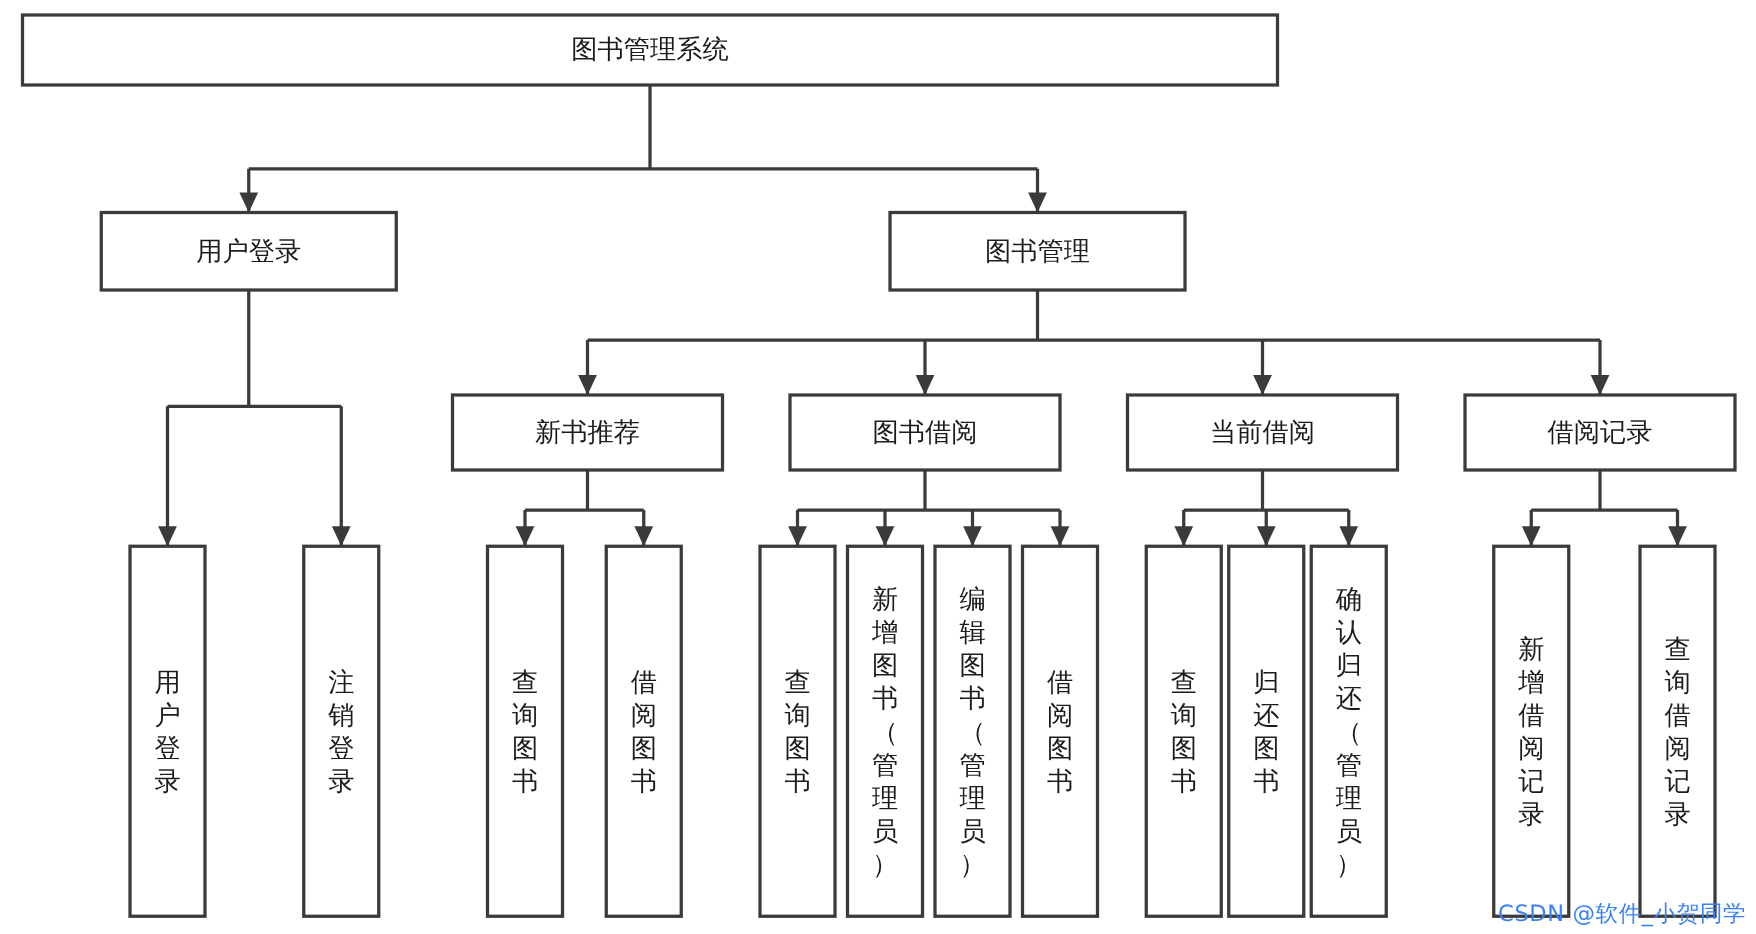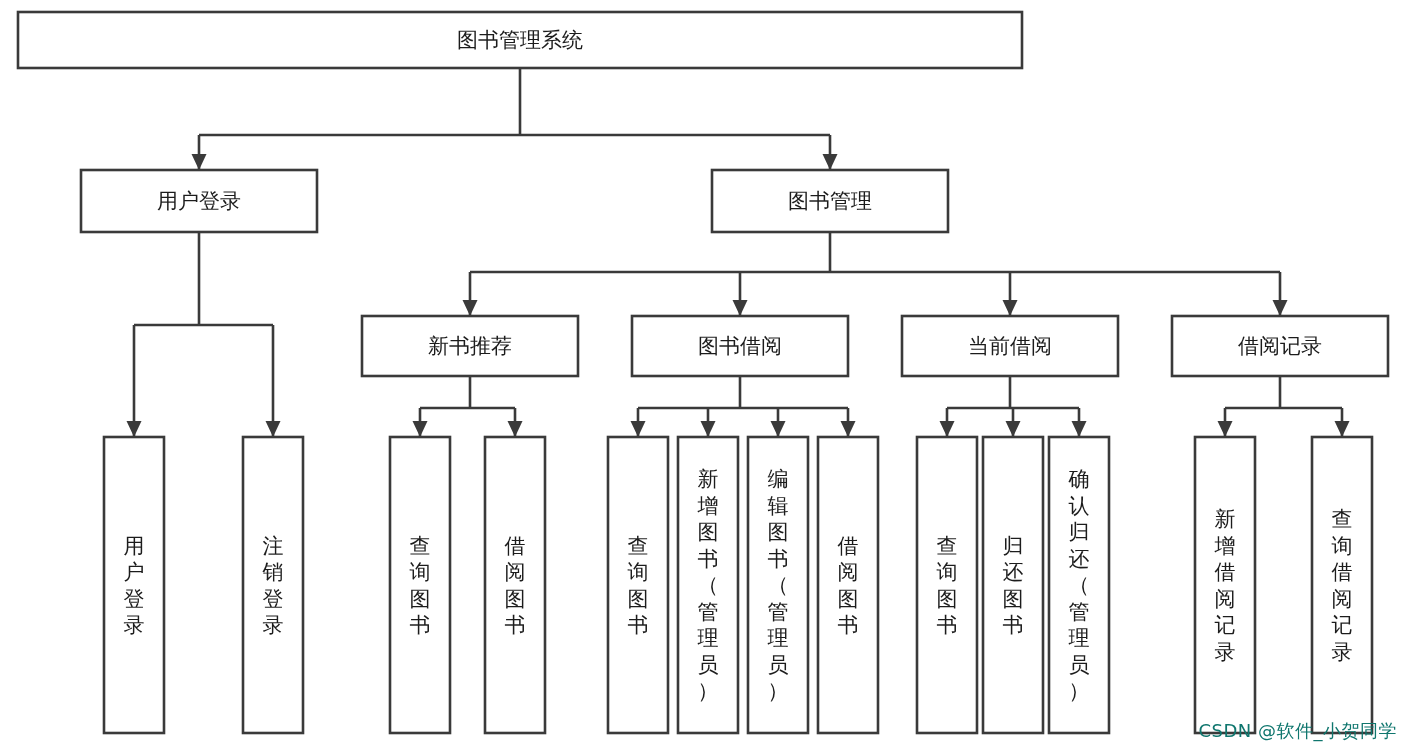--- a/index.html
+++ b/index.html
@@ -48,21 +48,21 @@
     fill: none;
   }
   .arrow-head {
     fill: #3a3a3a;
     stroke: none;
   }
   .watermark {
     position: absolute;
     right: 8px;
     bottom: 4px;
-    color: #0f766e;
+    color: #3b82f6;
     font-size: 18px;
     font-family: "DejaVu Sans", "Liberation Sans", sans-serif;
     letter-spacing: 0.5px;
     user-select: none;
     white-space: nowrap;
   }
 </style>
 </head>
 <body>
 

